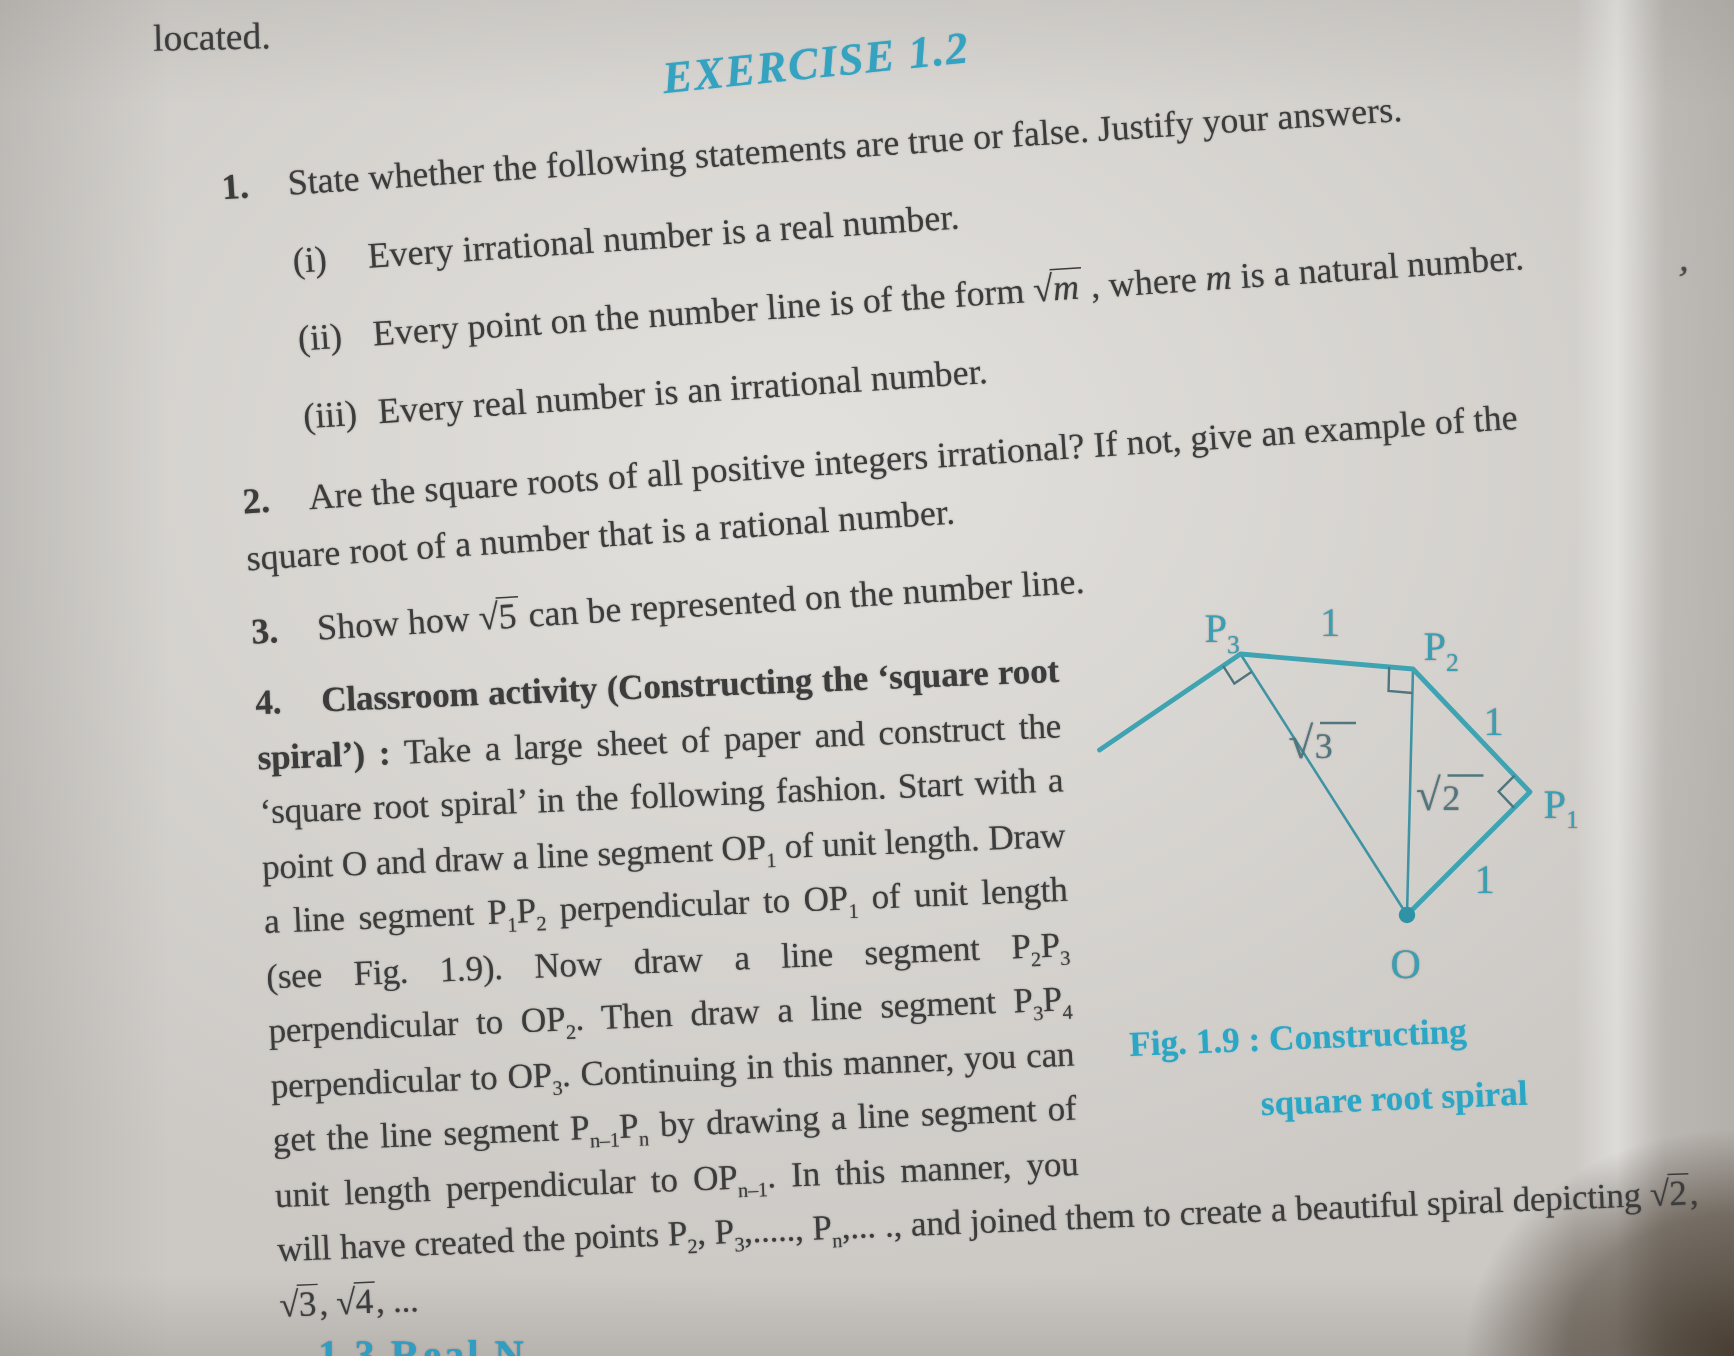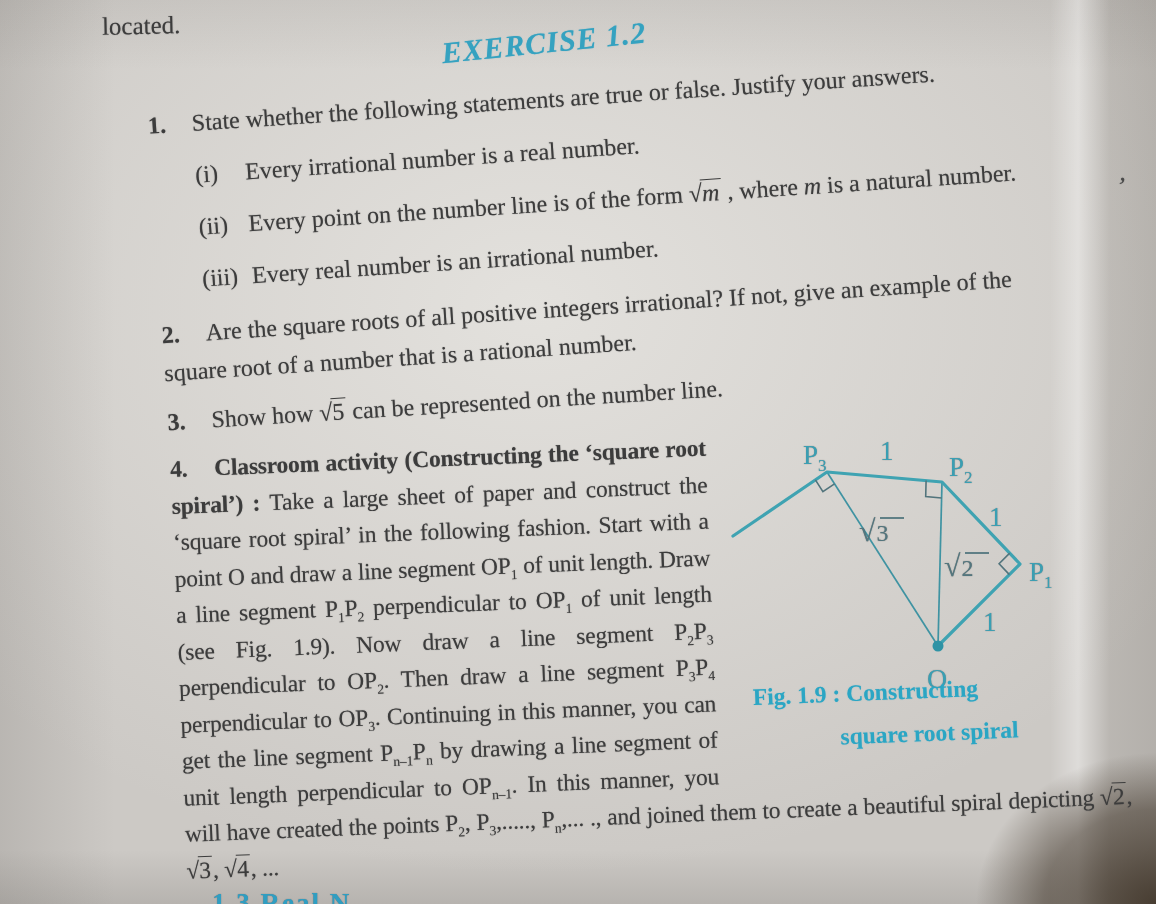--- a/index.html
+++ b/index.html
@@ -40,21 +40,21 @@
   #q2 .l2{display:block;}
   #q3{margin-top:12px;transform:rotate(.3deg);transform-origin:0 0;}
   #q4{margin-top:10px;transform:rotate(1.5deg);transform-origin:0 0;
       text-align:justify;font-size:23.5px;line-height:36.5px;letter-spacing:-.2px;}
   .figfloat{float:right;width:412px;height:330px;}
   sub{font-size:.58em;line-height:0;}
   .sqrt{white-space:nowrap;}
   .sqrt .sign{letter-spacing:-1px;}
   .sqrt .rad{border-top:1.5px solid currentColor;padding:0 2px 0 1px;}
   .sqrt .rad.it{font-style:italic;}
-  #figure{position:absolute;left:683px;top:424px;width:470px;height:300px;}
+  #figure{position:absolute;left:683px;top:388px;width:470px;height:300px;}
   #figure text{font-family:"Liberation Serif","DejaVu Serif",serif;}
   .flabel{fill:#3a9fb3;font-size:27px;}
   .fsub{font-size:17px;}
   .frootlbl{fill:#53767e;font-size:24px;}
   .frootsign{font-size:30px;}
   #figcap{
     position:absolute;left:752px;top:676px;width:300px;
     color:#2ba6c4;font-weight:bold;font-size:23.5px;line-height:43px;
     transform:rotate(-2.3deg);transform-origin:0 0;
     text-shadow:0 0 1px rgba(43,166,196,.5);

